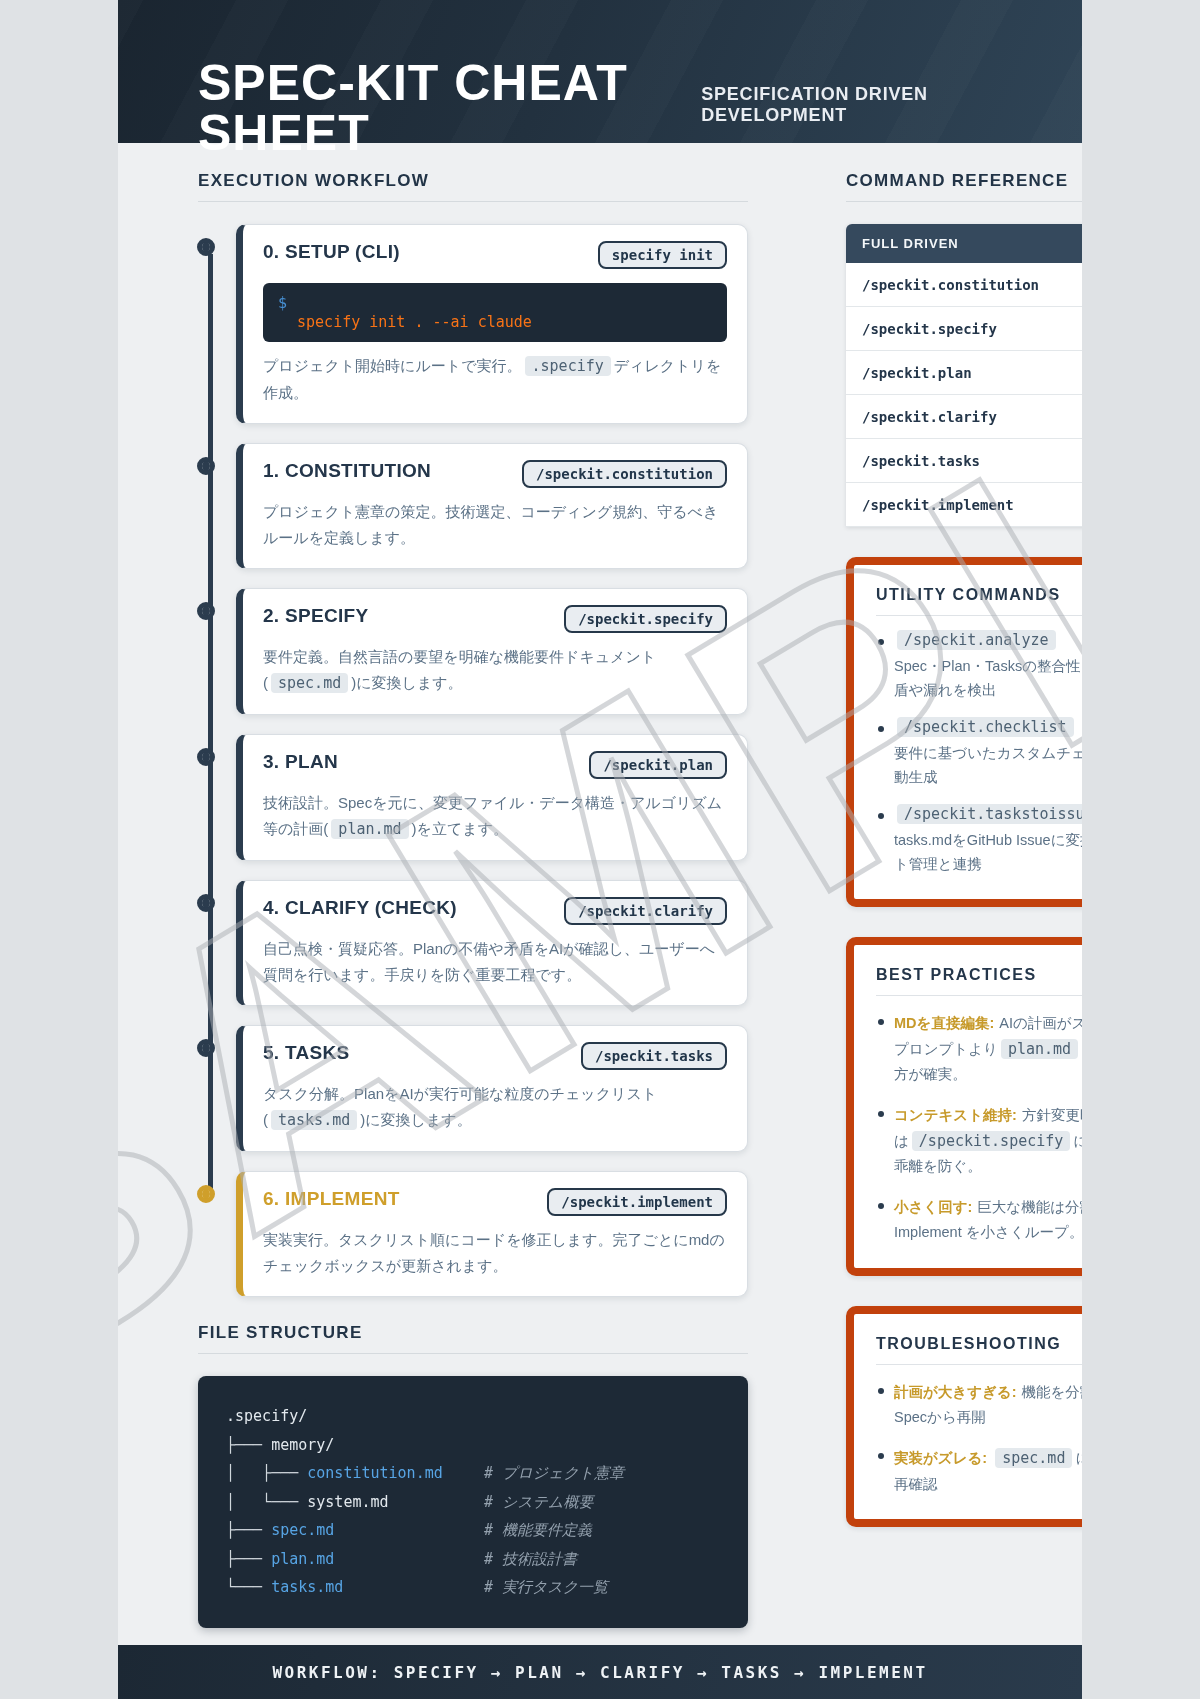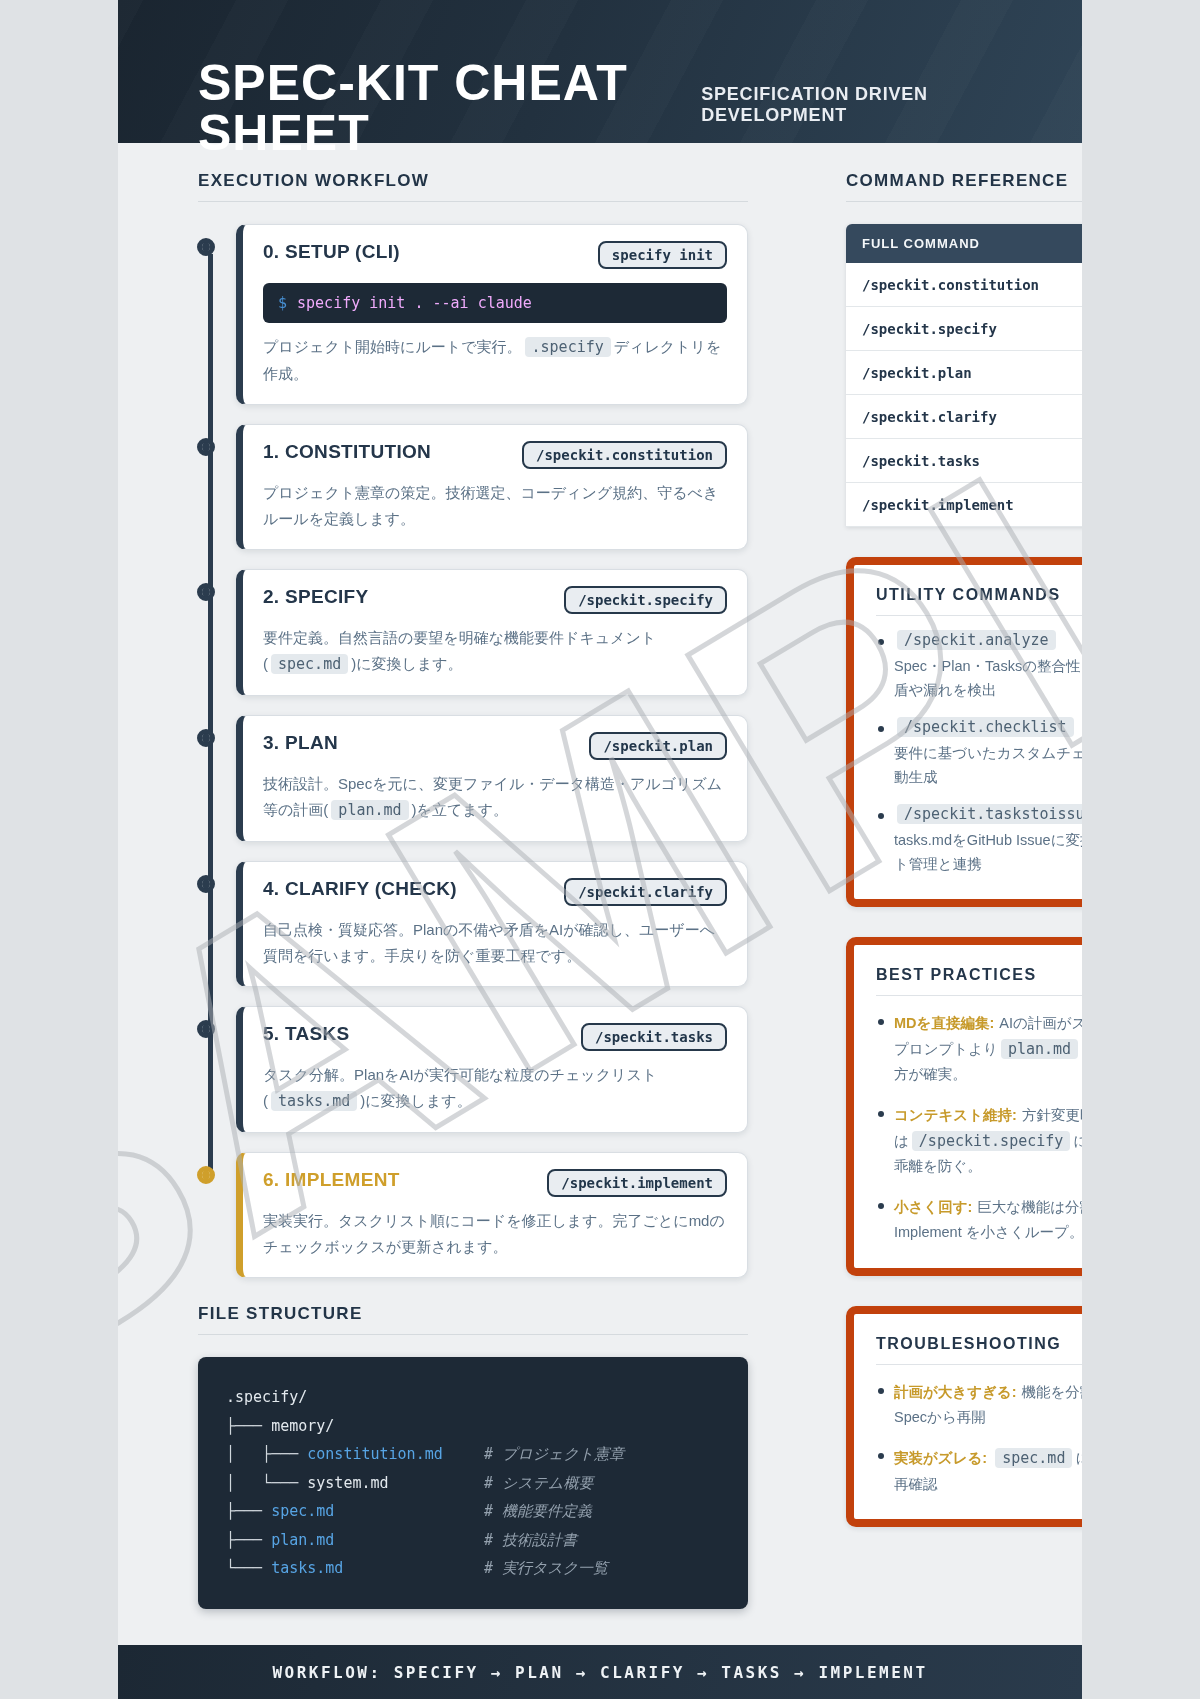--- a/index.html
+++ b/index.html
@@ -55,21 +55,21 @@
   .badge {
     font-family:"DejaVu Sans Mono", monospace; font-size:14px; font-weight:700;
     color:#22364a; background:#e9edf1; border:2px solid #26384a; border-radius:8px;
     padding:4px 12px; white-space:nowrap;
   }
   .terminal {
     margin-top:14px; background:#1d2936; border-radius:6px; padding:11px 15px;
     font-family:"DejaVu Sans Mono", monospace; font-size:15px; display:flex; gap:10px;
   }
   .terminal .prompt { color:#478fd2; }
-  .terminal .cmd { color:#f0abfc; }
+  .terminal .cmd { color:#f97316;margin-top:19px; }
   .step-desc { margin-top:11px; font-size:15px; line-height:1.7; color:#5b7186; }
   .chip {
     font-family:"DejaVu Sans Mono", monospace; font-size:15px; color:#4d6173;
     background:#e4e9ed; border-radius:4px; padding:1px 7px; margin:0 3px; white-space:nowrap;
   }
   
   .fs-head { margin-top:26px; }
   .filetree {
     margin-top:22px; background:#1d2936; border-radius:8px; padding:26px 28px;
     font-family:"DejaVu Sans Mono", monospace; font-size:15px; line-height:1.9;
@@ -274,21 +274,21 @@
 </div>
     </section>
 
     <aside class="col-r">
       <h2 class="sec">COMMAND REFERENCE</h2>
       <div class="rule"></div>
 
       <table class="cmd-table">
         <thead>
           <tr>
-            <th>FULL COMMAND</th>
+            <th>FULL DRIVEN</th>
             <th>ROLE</th>
           </tr>
         </thead>
         <tbody id="cmd-tbody">
   <tr>
     <td class="cmd-cell">/speckit.constitution</td>
     <td class="role-cell">ルール定義</td>
   </tr>
 
   <tr>

